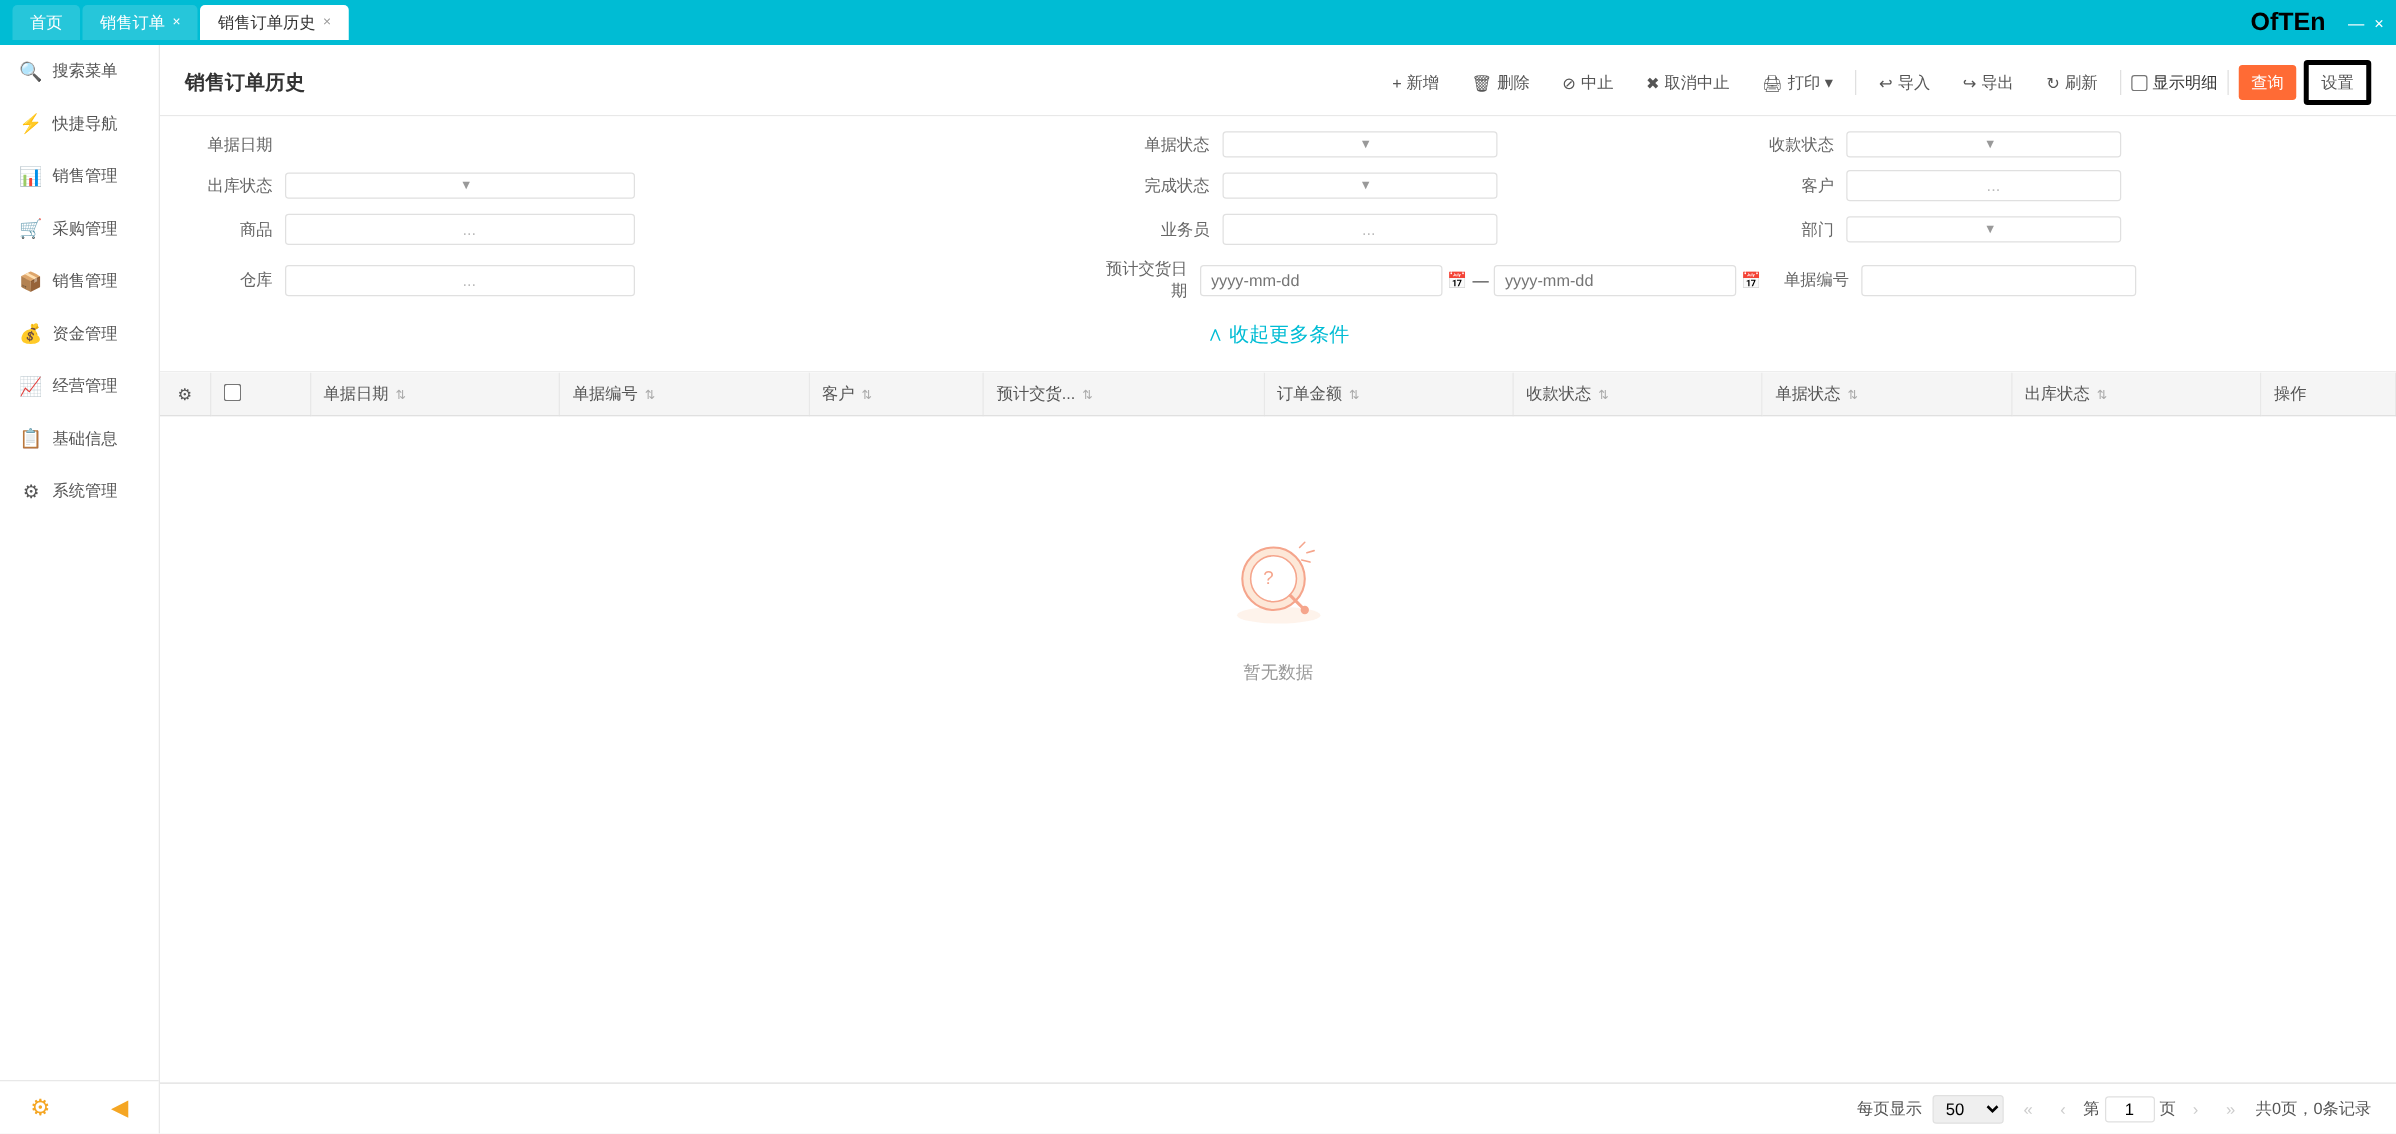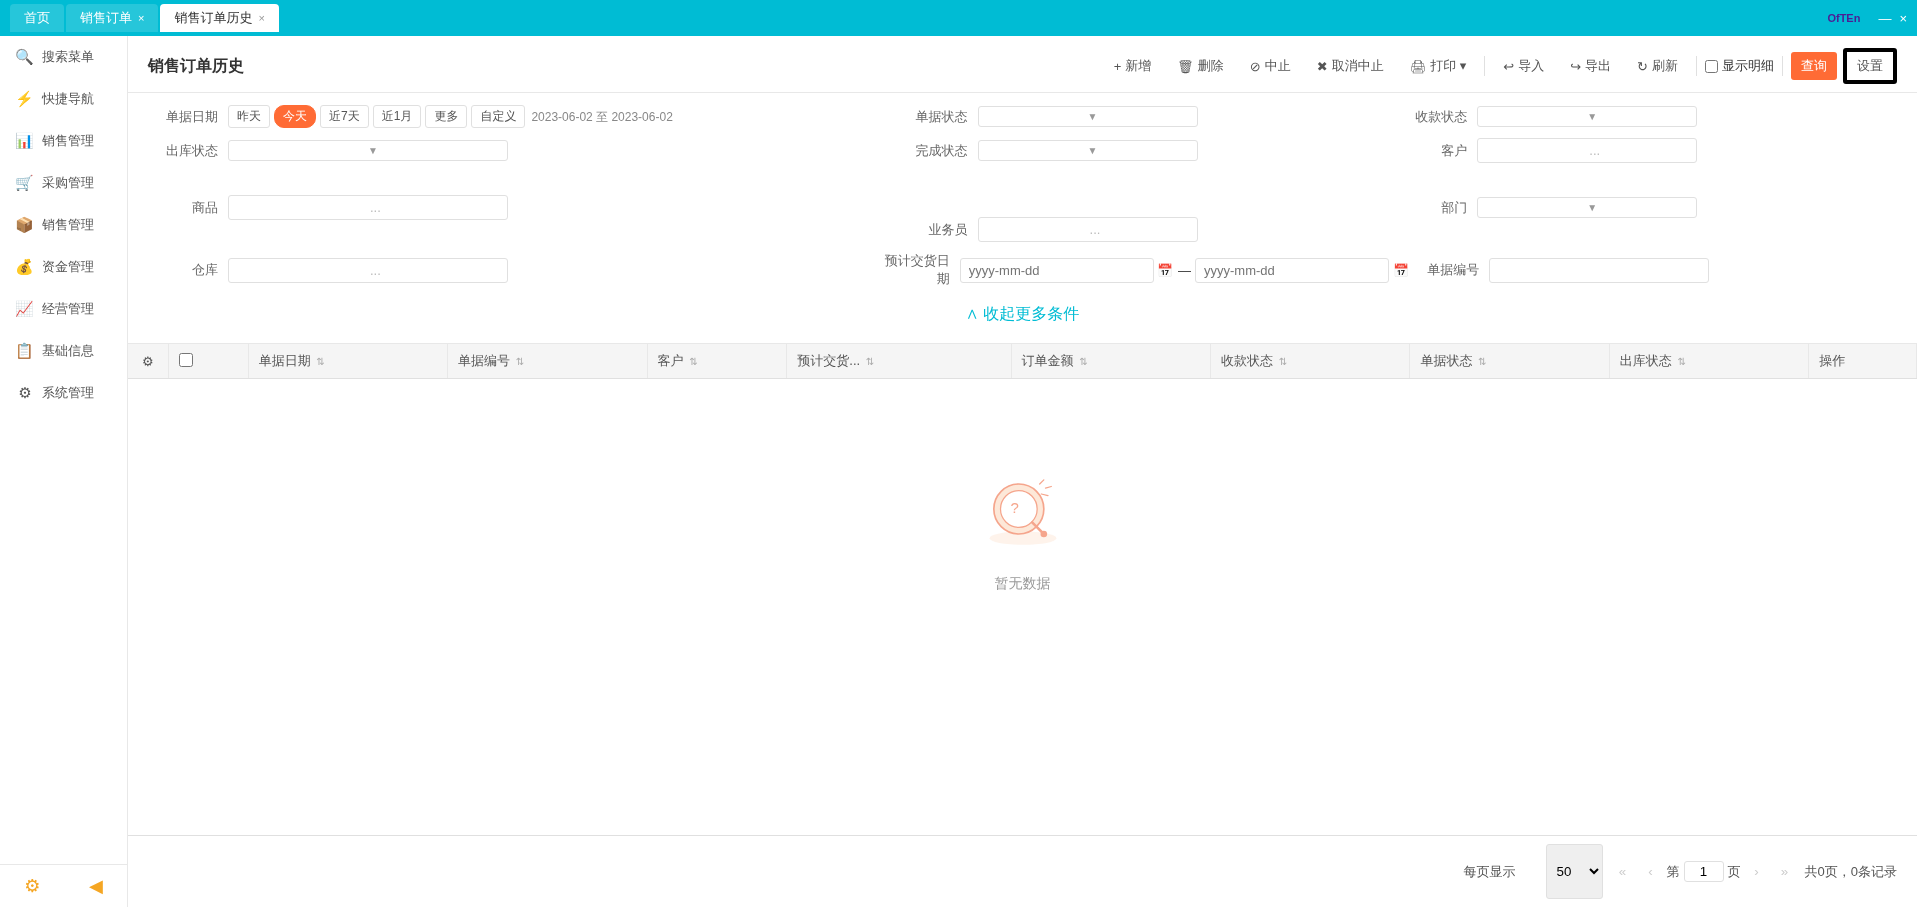--- a/index.html
+++ b/index.html
@@ -6,21 +6,21 @@
     body { font-family: 'Microsoft YaHei', Arial, sans-serif; font-size: 13px; background: #f5f5f5; color: #333; display: flex; flex-direction: column; height: 100vh; overflow: hidden; }
 
     
     .top-bar { background: #00bcd4; height: 36px; display: flex; align-items: center; padding: 0 10px; justify-content: space-between; flex-shrink: 0; text-align: right; }
     .tabs { display: flex; align-items: center; height: 100%; gap: 2px; }
     .tab { display: flex; align-items: center; padding: 0 14px; height: 28px; border-radius: 4px 4px 0 0; cursor: pointer; font-size: 13px; color: #fff; background: rgba(255,255,255,0.15); gap: 6px; }
     .tab.active { background: #fff; color: #333; }
     .tab .close-icon { font-size: 11px; color: inherit; cursor: pointer; }
     .tab.active .close-icon { color: #999; }
     .top-right { display: flex; align-items: center; gap: 8px; color: #fff; font-size: 13px; }
-    .brand-text { font-size: 11px; font-weight: bold; color: #4c1d95; margin-right: 10px; }
+    .brand-text { font-size: 20px; font-weight: bold; color: #000000; margin-right: 10px; }
 
     
     .main-layout { display: flex; flex: 1; overflow: hidden; }
 
     
     .sidebar { width: 128px; background: #fff; border-right: 1px solid #e8e8e8; display: flex; flex-direction: column; flex-shrink: 0; }
     .sidebar-item { display: flex; align-items: center; gap: 8px; padding: 12px 16px; cursor: pointer; color: #555; font-size: 13px; }
     .sidebar-item .icon { width: 18px; height: 18px; display: flex; align-items: center; justify-content: center; font-size: 15px; }
     .sidebar-bottom { margin-top: auto; padding: 10px 0; border-top: 1px solid #e8e8e8; display: flex; justify-content: space-around; }
     .sidebar-bottom-btn { cursor: pointer; color: #f5a623; font-size: 18px; }
@@ -59,21 +59,21 @@
     .data-table th { background: #f5f5f5; border-bottom: 1px solid #e0e0e0; border-right: 1px solid #e8e8e8; padding: 8px 10px; text-align: left; font-weight: normal; color: #555; font-size: 13px; white-space: nowrap; }
     .data-table th:first-child { width: 40px; text-align: center; }
     .data-table th .sort-arrows { color: #aaa; font-size: 10px; margin-left: 2px; }
     .th-settings { width: 40px; text-align: center; }
     .empty-state { display: flex; flex-direction: column; align-items: center; justify-content: center; padding: 80px 0; }
     .empty-icon { width: 100px; height: 100px; margin-bottom: 16px; }
     .empty-text { color: #999; font-size: 14px; }
 
     
     .table-footer { background: #fff; border-top: 1px solid #e0e0e0; padding: 8px 20px; display: flex; align-items: center; justify-content: flex-end; gap: 8px; flex-shrink: 0; font-size: 13px; color: #555; }
-    .page-size-select { border: 1px solid #e0e0e0; border-radius: 3px; padding: 18px 6px; cursor: pointer; margin-left: 22px; }
+    .page-size-select { border: 1px solid #e0e0e0; border-radius: 3px; padding: 2px 6px; cursor: pointer; }
     .pagination { display: flex; align-items: center; gap: 4px; }
     .page-btn { width: 24px; height: 24px; display: flex; align-items: center; justify-content: center; cursor: pointer; color: #555; border: none; background: none; }
     .page-btn:disabled { color: #ccc; cursor: default; }
     .page-input { width: 40px; border: 1px solid #e0e0e0; border-radius: 3px; text-align: center; padding: 2px 4px; }
 
     .checkbox { width: 14px; height: 14px; cursor: pointer; }
   </style>
 </head>
 <body>
 
@@ -194,31 +194,20 @@
           <span>设置</span>
         </button>
       </div>
     </div>
 
     <div class="filter-area">
 
       <div class="filter-row">
         <div class="filter-col" style="flex:1.5;">
           <span class="filter-label">单据日期</span>
-          <div class="filter-value">
-            <div class="date-quick">
-              <button class="date-btn">昨天</button>
-              <button class="date-btn active">今天</button>
-              <button class="date-btn">近7天</button>
-              <button class="date-btn">近1月</button>
-              <button class="date-btn">更多</button>
-              <button class="date-btn">自定义</button>
-            </div>
-            <div class="date-range">2023-06-02 至 2023-06-02</div>
-          </div>
         </div>
         <div class="filter-col" style="flex:1;">
           <span class="filter-label">单据状态</span>
           <div class="filter-select filter-select-wide">
             <span></span>
             <span class="arrow">▼</span>
           </div>
         </div>
         <div class="filter-col" style="flex:1;">
           <span class="filter-label">收款状态</span>
@@ -254,21 +243,21 @@
       </div>
 
       <div class="filter-row">
         <div class="filter-col" style="flex:1.5;">
           <span class="filter-label">商品</span>
           <div class="filter-select" style="min-width:280px;">
             <span></span>
             <span class="filter-dots">...</span>
           </div>
         </div>
-        <div class="filter-col" style="flex:1;margin-top:44px;">
+        <div class="filter-col" style="flex:1;">
           <span class="filter-label">业务员</span>
           <div class="filter-select filter-select-wide">
             <span></span>
             <span class="filter-dots">...</span>
           </div>
         </div>
         <div class="filter-col" style="flex:1;">
           <span class="filter-label">部门</span>
           <div class="filter-select filter-select-wide">
             <span></span>

